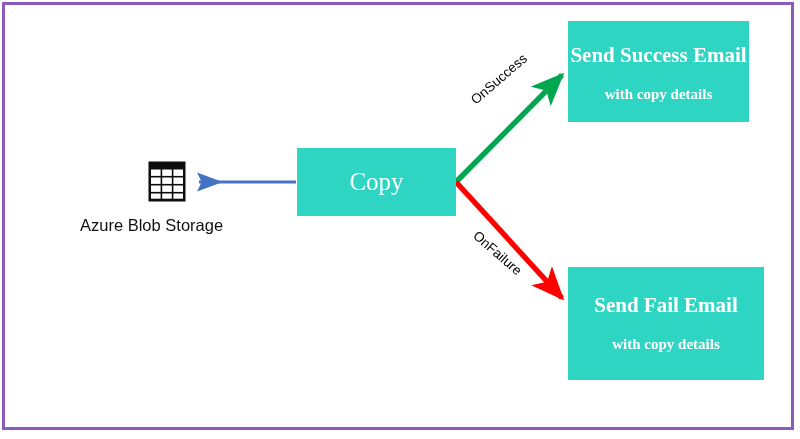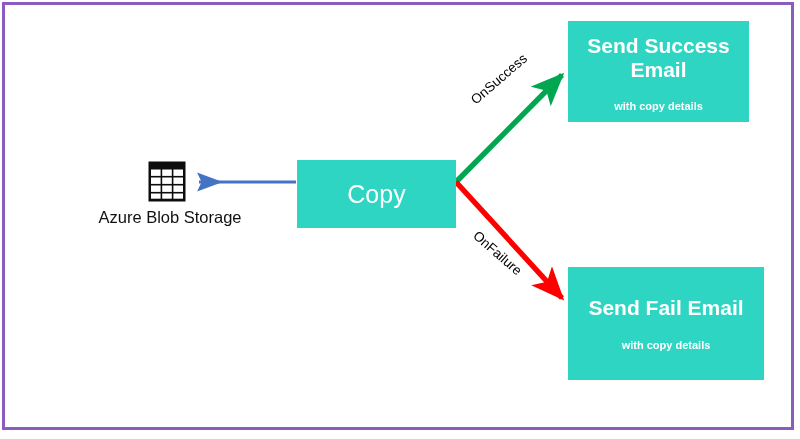--- a/index.html
+++ b/index.html
@@ -42,27 +42,27 @@
     position: absolute;
     box-sizing: border-box;
     background: #2fd5c3;
     display: flex;
     flex-direction: column;
     align-items: center;
     justify-content: center;
     text-align: center;
     color: #ffffff;
     line-height: 1.12;
+    font-family: Liberation Serif, serif;
   }
   #copy-box {
     left: 297px;
     top: 148px;
     width: 159px;
     height: 68px;
-    margin-top: 12px;
   }
   #copy-box .main-label {
     font-size: 25px;
   }
   #success-box {
     left: 568px;
     top: 21px;
     width: 181px;
     height: 101px;
     padding-top: 4px;
@@ -75,38 +75,38 @@
     left: 568px;
     top: 267px;
     width: 196px;
     height: 113px;
   }
   #fail-box .main-label {
     font-size: 21px;
     font-weight: 600;
   }
   .sub-label {
-    font-size: 11px;
+    font-size: 15px;
     font-weight: 600;
     margin-top: 19px;
   }
   
   #storage-icon {
     position: absolute;
     left: 148px;
     top: 161px;
     width: 38px;
     height: 41px;
   }
   #storage-label {
     position: absolute;
     left: 80px;
-    top: 208px;
+    top: 216px;
     width: 180px;
-    text-align: center;
+    text-align: left;
     font-size: 16.5px;
     color: #111111;
     white-space: nowrap;
   }
   
   .edge-label {
     position: absolute;
     font-size: 13.5px;
     color: #000000;
     font-weight: 400;

